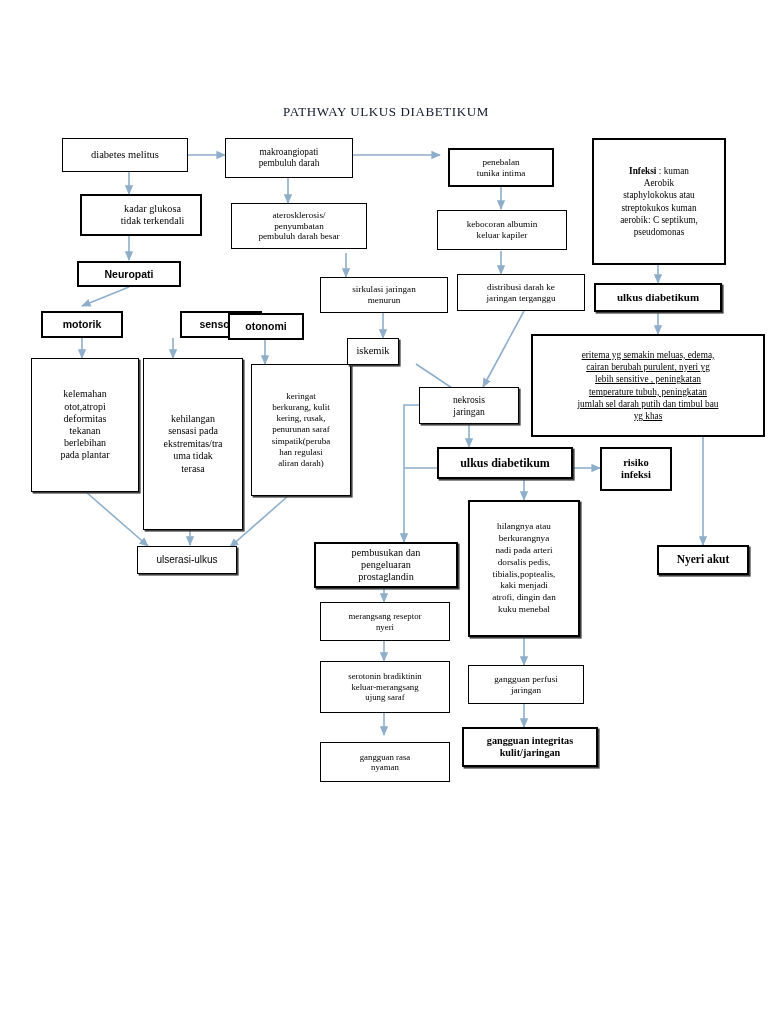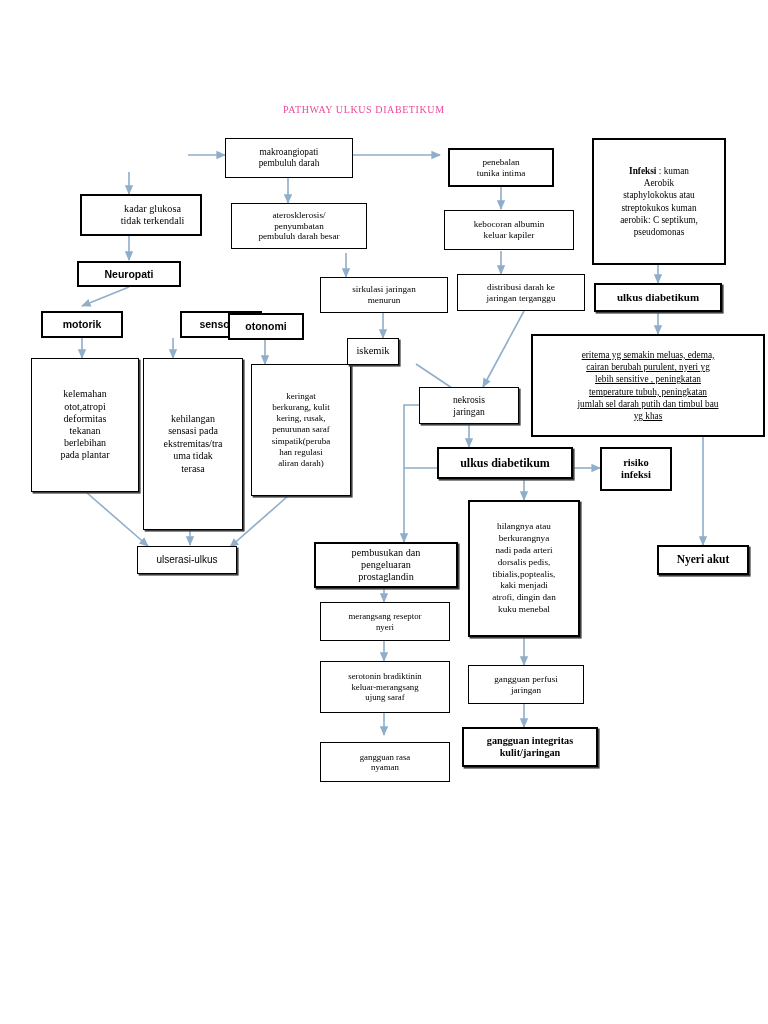--- a/index.html
+++ b/index.html
@@ -7,21 +7,21 @@
     width:768px;height:1024px;background:#ffffff;
     font-family:"Liberation Serif", serif;
     position:relative;overflow:hidden;
   }
   #canvas{position:absolute;left:0;top:0;width:768px;height:1024px;}
   svg#wires{position:absolute;left:0;top:0;width:768px;height:1024px;pointer-events:none;}
 
   .title{
     position:absolute;
     font-family:"Liberation Serif", serif;
-    font-size:10px;letter-spacing:.6px;color:#ec4899;
+    font-size:13px;letter-spacing:.6px;color:#0f172a;
     white-space:nowrap;
   }
 
   .node{
     position:absolute;
     box-sizing:border-box;
     background:#ffffff;
     border:1.3px solid #000;
     display:flex;align-items:center;justify-content:center;
     text-align:center;
@@ -105,20 +105,21 @@
       <path d="M419,405 L404,405 L404,542"></path>
     </g>
     <g stroke="#8faec9" stroke-width="1.6" fill="none">
 
       <path d="M404,468 L437,468"></path>
     </g>
   </svg>
 
   <div class="title" style="left:283px;top:104px;">PATHWAY ULKUS DIABETIKUM</div>
 
+  <div class="node" style="left:62px;top:138px;width:126px;height:34px;font-size:10.5px;">diabetes melitus</div>
 
   <div class="node b-strong" style="left:80px;top:194px;width:122px;height:42px;padding-left:26px;">
     <span class="txt" style="white-space:pre-line;font-size:10.2px;">kadar glukosa
 tidak terkendali</span>
   </div>
 
   <div class="node sans bold b-strong" style="left:77px;top:261px;width:104px;height:26px;font-size:10.5px;">Neuropati</div>
 
   <div class="node sans bold b-strong" style="left:41px;top:311px;width:82px;height:27px;font-size:10.5px;">motorik</div>
   <div class="node sans bold b-strong" style="left:132px;top:311px;width:82px;height:27px;font-size:10.5px;margin-left:48px;">sensorik</div>
@@ -169,21 +170,21 @@
 menurun</span>
   </div>
 
   <div class="node shadow" style="left:347px;top:338px;width:52px;height:27px;font-size:10.5px;">iskemik</div>
 
   <div class="node b-strong" style="left:448px;top:148px;width:106px;height:39px;">
     <span class="txt" style="white-space:pre-line;font-size:9.2px;">penebalan
 tunika intima</span>
   </div>
 
-  <div class="node" style="left:437px;top:210px;width:130px;height:40px;margin-left:7px;">
+  <div class="node" style="left:437px;top:210px;width:130px;height:40px;">
     <span class="txt" style="white-space:pre-line;font-size:9.2px;">kebocoran albumin
 keluar kapiler</span>
   </div>
 
   <div class="node" style="left:457px;top:274px;width:128px;height:37px;">
     <span class="txt" style="white-space:pre-line;font-size:9.2px;">distribusi darah ke
 jaringan terganggu</span>
   </div>
 
   <div class="node shadow" style="left:419px;top:387px;width:100px;height:37px;">

